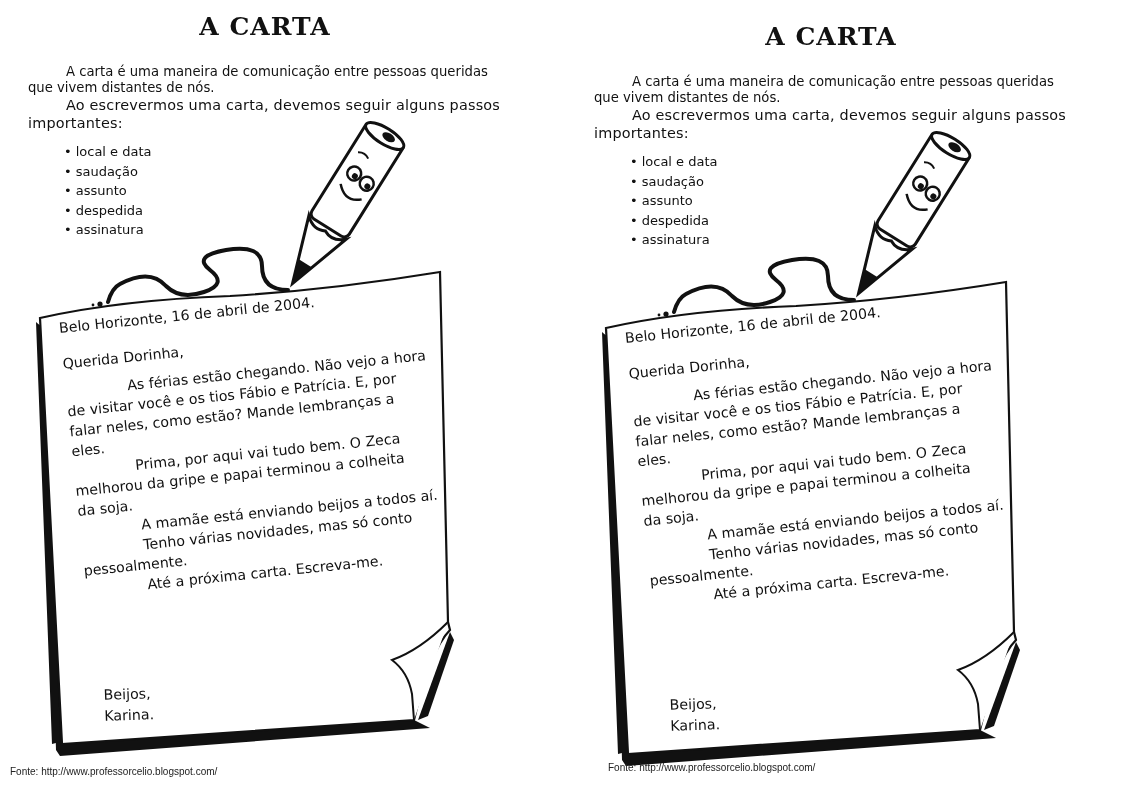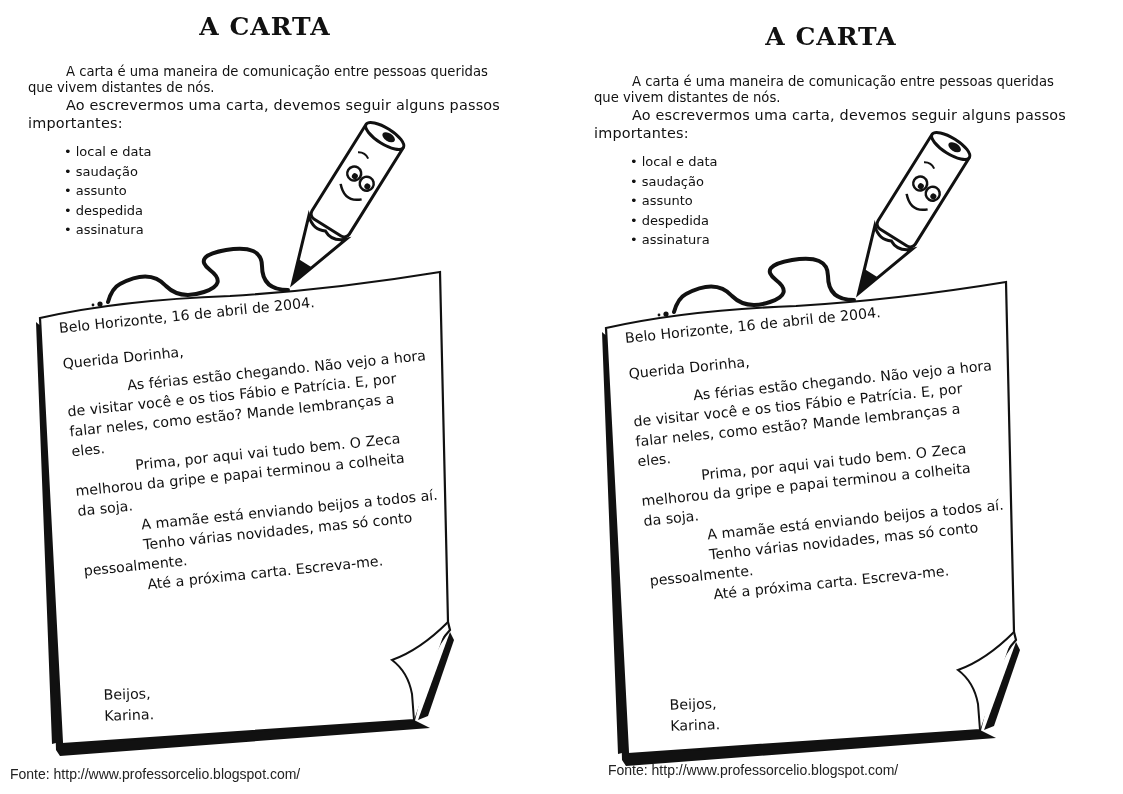--- a/index.html
+++ b/index.html
@@ -30,21 +30,21 @@
     }
     .letter .l { white-space: nowrap; }
     .letter .ind { padding-left: 62px; }
     .letter .gap { height: 16px; }
     .sign {
       position: absolute; left: 104px; top: 684px;
       font-family: "DejaVu Sans", sans-serif; font-size: 14.2px; line-height: 21px; transform: rotate(-2deg);
     }
     .source {
       position: absolute; top: 766px; left: 10px;
-      font-family: "Liberation Sans", sans-serif; font-size: 14px; color: #222;
+      font-family: "Liberation Sans", sans-serif; font-size: 10px; color: #222;
     }
     #panel-right .source { top: 752px; left: 42px; }
   </style>
 </head>
 <body>
 
 <div class="panel" id="panel-left">
   <div class="title">A CARTA</div>
   <div class="intro">
     <p>A carta é uma maneira de comunicação entre pessoas queridas que vivem distantes de nós.</p>

